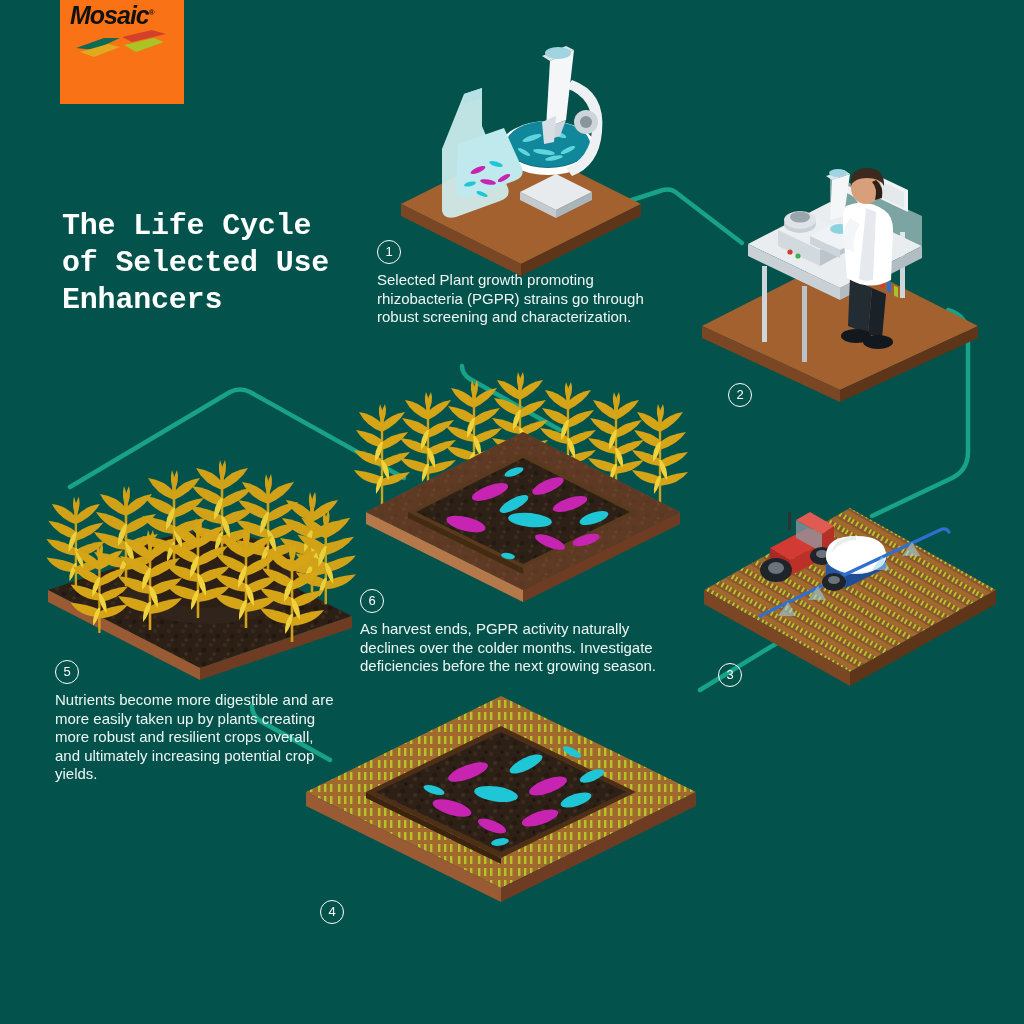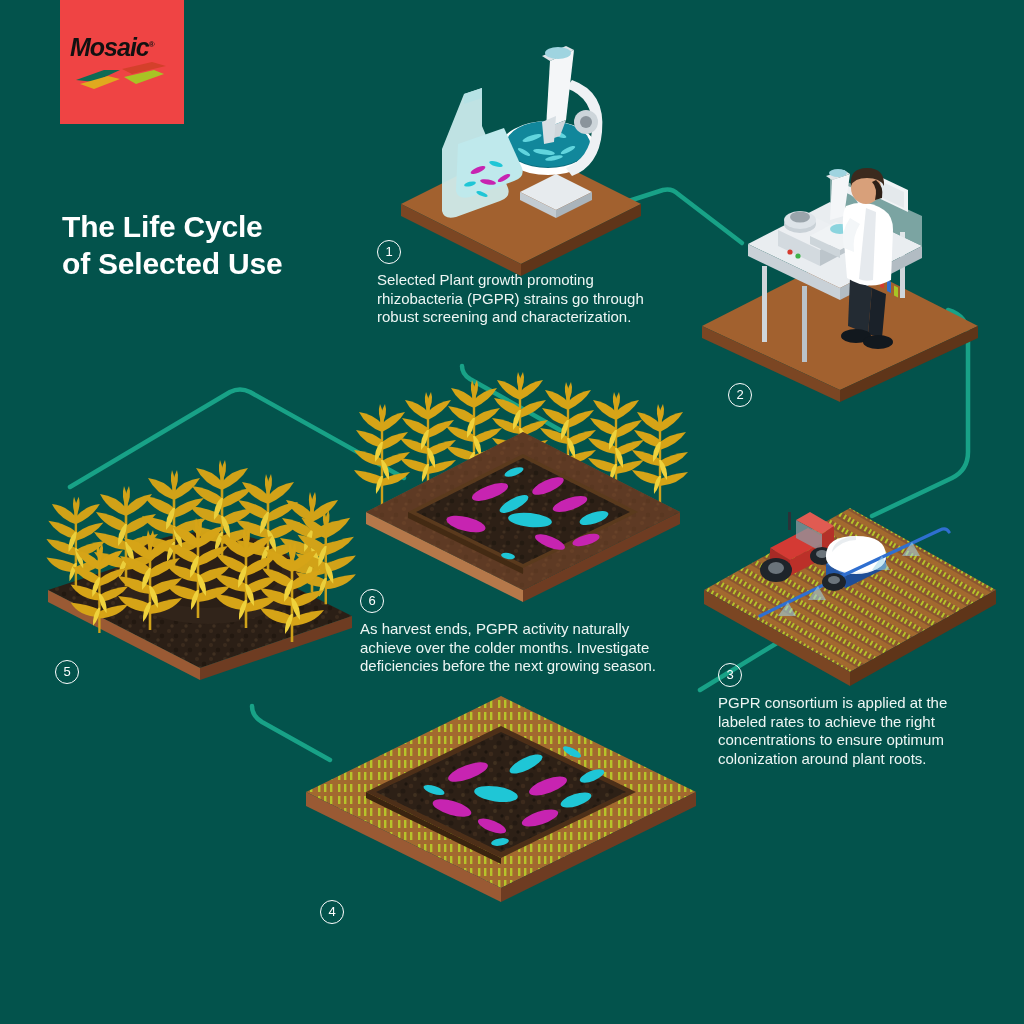--- a/index.html
+++ b/index.html
@@ -7,37 +7,38 @@
     width:1024px;height:1024px;
     background:#03534c;
     font-family:"Liberation Sans", sans-serif;
     overflow:hidden;
     position:relative;
   }
   #stage{position:absolute;inset:0;width:1024px;height:1024px;}
 
   
   .logo-box{
-    position:absolute;left:60px;top:0;width:124px;height:124px;
-    background:#ef4444;display:flex;align-items:center;justify-content:center;
+    position:absolute;left:60px;top:0;width:124px;height:104px;
+    background:#f97316;display:flex;align-items:flex-start;justify-content:center;
   }
   .logo-inner{width:104px;height:60px;position:relative;}
   .logo-word{
     position:absolute;left:0;top:0;width:104px;
     font-size:25px;font-weight:bold;font-style:italic;color:#111;
     letter-spacing:-1px;line-height:26px;
   }
   .logo-reg{font-size:8px;vertical-align:super;font-style:normal;}
   .logo-tiles{position:absolute;left:4px;top:30px;width:96px;height:28px;}
 
   
   .headline{
     position:absolute;left:62px;top:208px;width:300px;
     color:#ffffff;font-size:30px;font-weight:bold;line-height:37px;
     letter-spacing:-0.2px;
+    font-family:Liberation Mono, monospace;
   }
 
   
   #connectors{position:absolute;left:0;top:0;width:1024px;height:1024px;}
 
   
   .step{position:absolute;}
   .step-num{
     width:24px;height:24px;border:1.6px solid #ffffff;border-radius:50%;
     color:#ffffff;font-size:13px;line-height:22px;text-align:center;
@@ -70,20 +71,21 @@
         <polygon points="48,7 78,0 92,4 58,12" fill="#d4402b"></polygon>
         <polygon points="6,22 34,14 46,17 20,27" fill="#e0a91e"></polygon>
         <polygon points="50,15 80,8 90,12 62,22" fill="#a8c425"></polygon>
       </svg>
     </div>
   </div>
 
   <div class="headline">
     <div>The Life Cycle</div>
     <div>of Selected Use</div>
+    <div>Enhancers</div>
   </div>
 
   <svg id="connectors" viewBox="0 0 1024 1024">
     <g fill="none" stroke="#18a287" stroke-width="4.5" stroke-linecap="round" stroke-linejoin="round">
 
       <path d="M576,218 L663,190 Q672,188 678,194 L742,243"></path>
 
       <path d="M948,310 Q968,316 968,336 L968,452 Q968,470 952,478 L872,516"></path>
 
       <path d="M782,640 L700,690"></path>
@@ -446,29 +448,29 @@
     <div class="step-num">1</div>
     <div class="step-text">Selected Plant growth promoting rhizobacteria (PGPR) strains go through robust screening and characterization.</div>
   </div>
 
   <div class="step" id="step2">
     <div class="step-num">2</div>
   </div>
 
   <div class="step" id="step3">
     <div class="step-num">3</div>
-    <div class="step-text">PGPR consortium is applied at the labeled rates to achieve the right concentrations to ensure optimum colonization around plant roots.</div>
   </div>
 
   <div class="step" id="step4">
     <div class="step-num">4</div>
   </div>
 
   <div class="step" id="step5">
     <div class="step-num">5</div>
+    <div class="step-text">Nutrients become more digestible and are more easily taken up by plants creating more robust and resilient crops overall, and ultimately increasing potential crop yields.</div>
   </div>
 
   <div class="step" id="step6">
     <div class="step-num">6</div>
-    <div class="step-text">As harvest ends, PGPR activity naturally achieve over the colder months. Investigate deficiencies before the next growing season.</div>
+    <div class="step-text">As harvest ends, PGPR activity naturally declines over the colder months. Investigate deficiencies before the next growing season.</div>
   </div>
 
 </div>
 
 </body></html>

